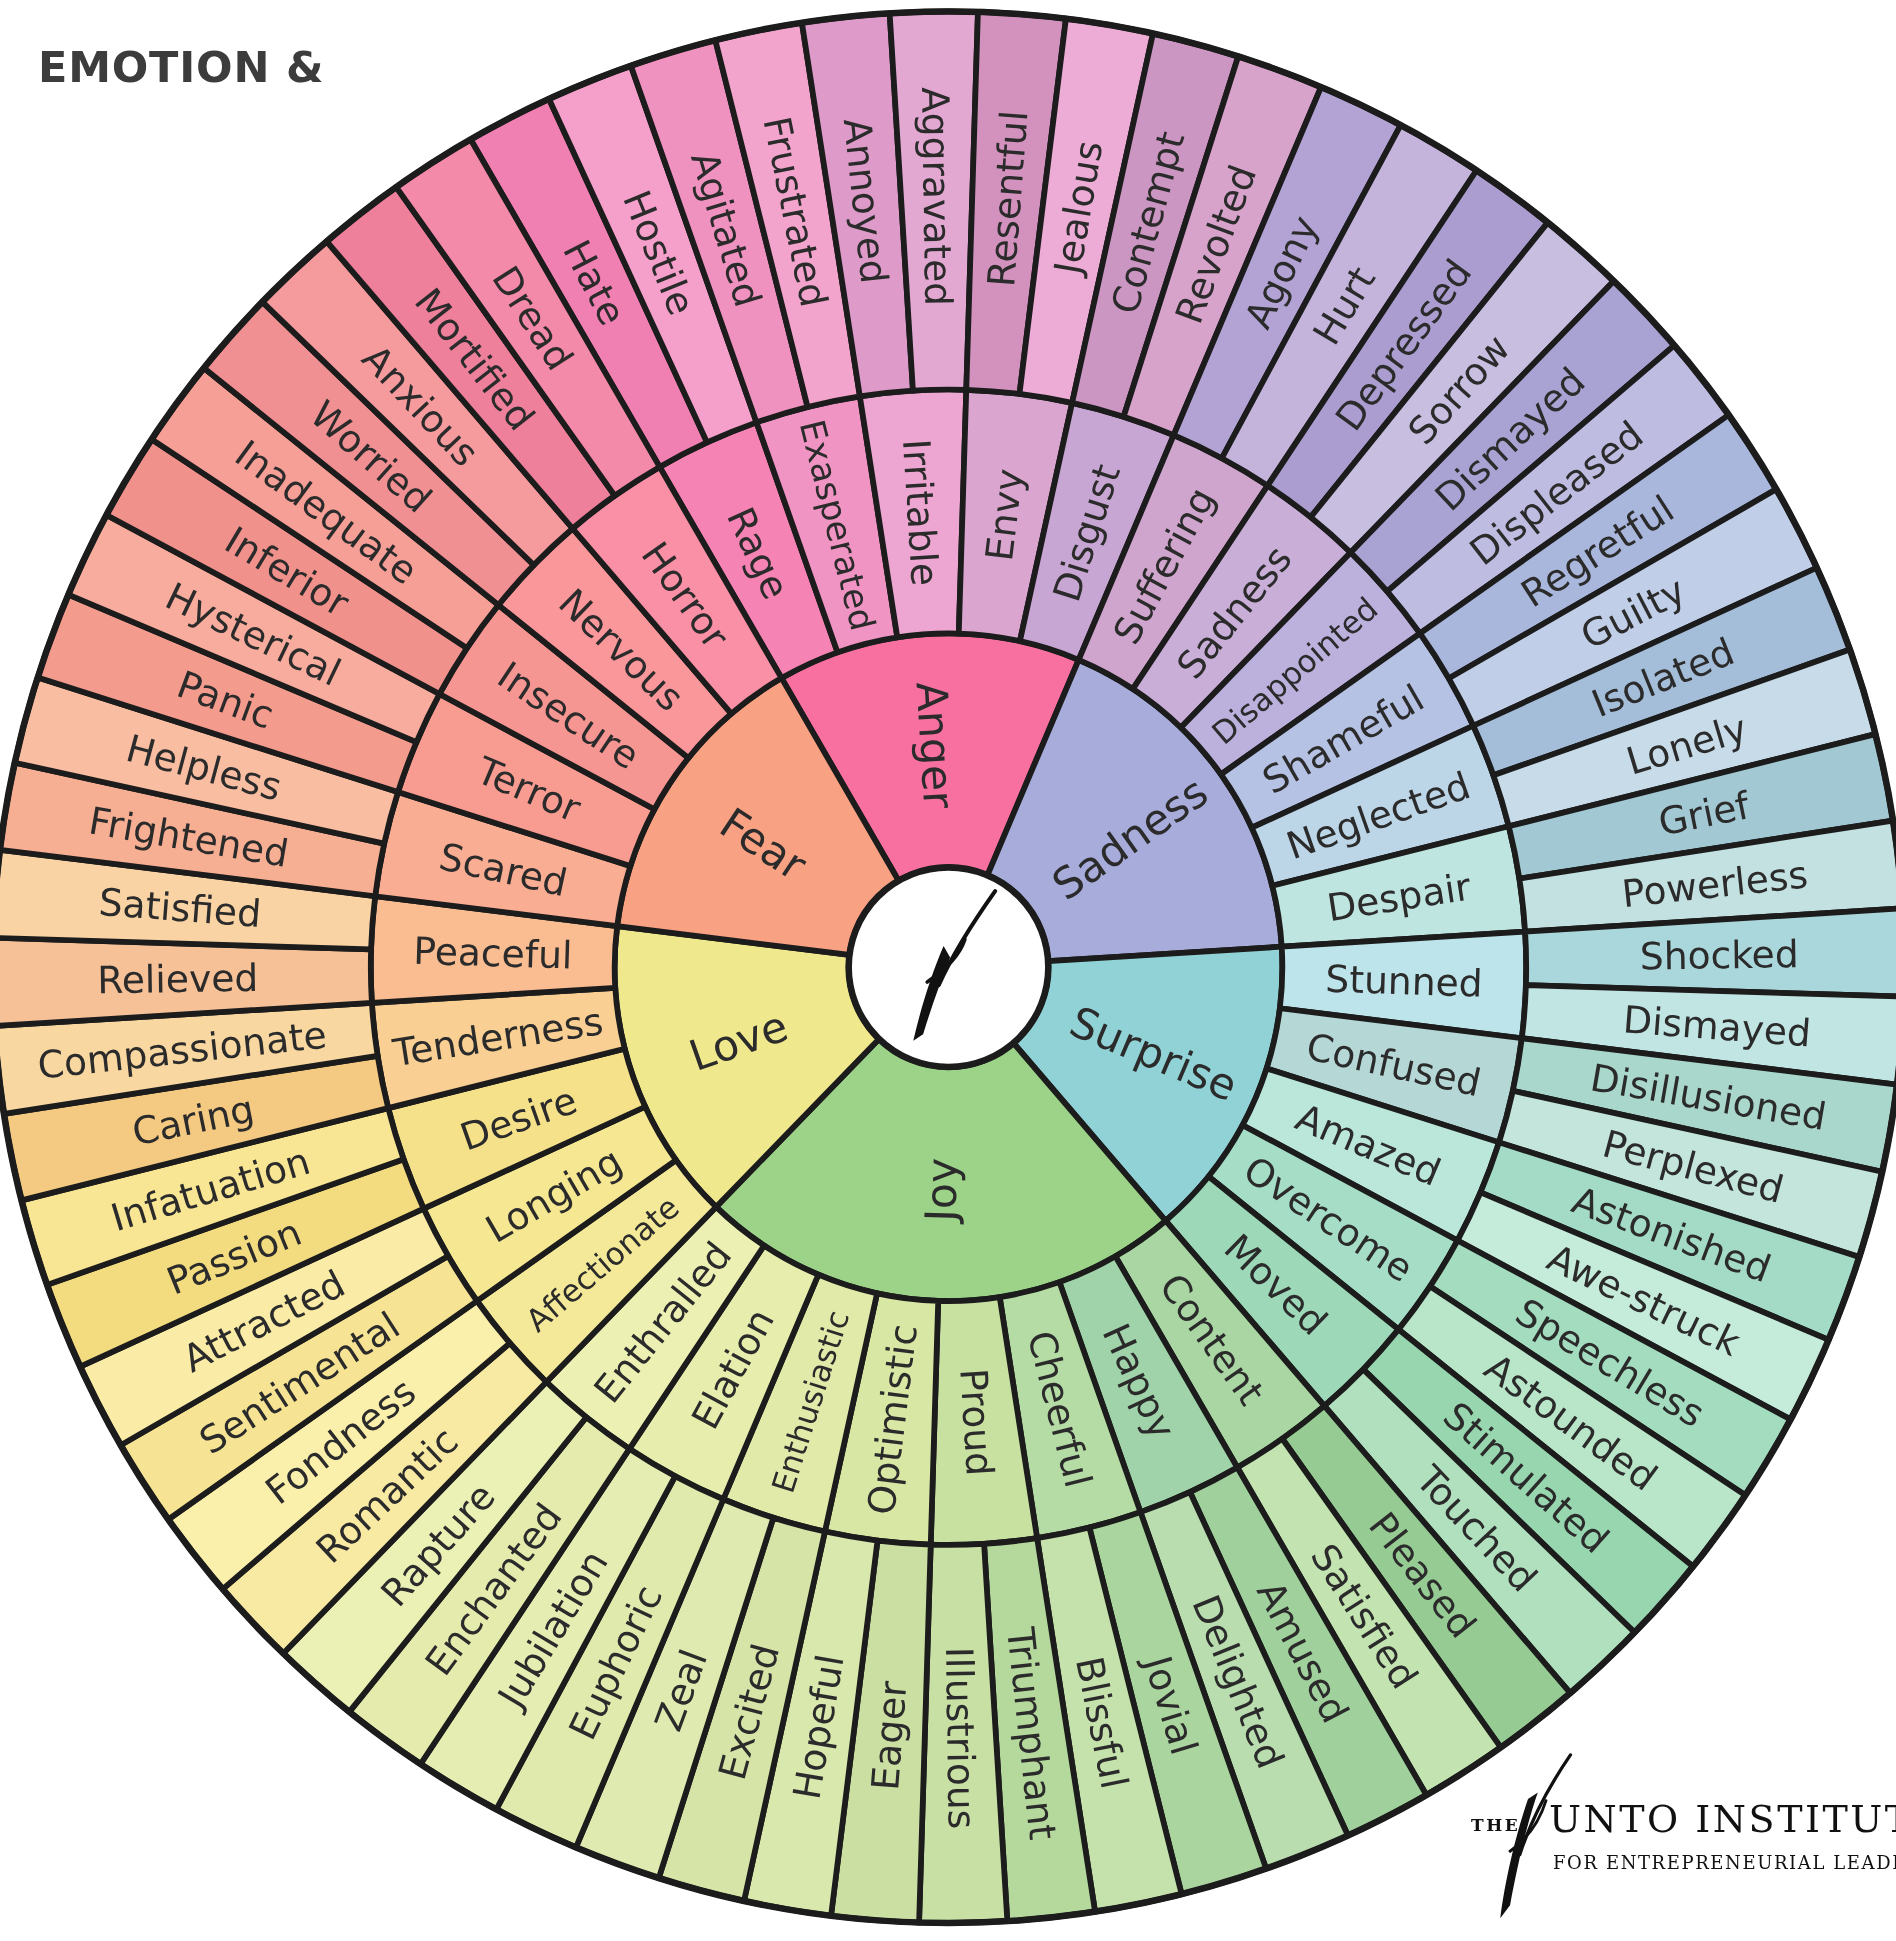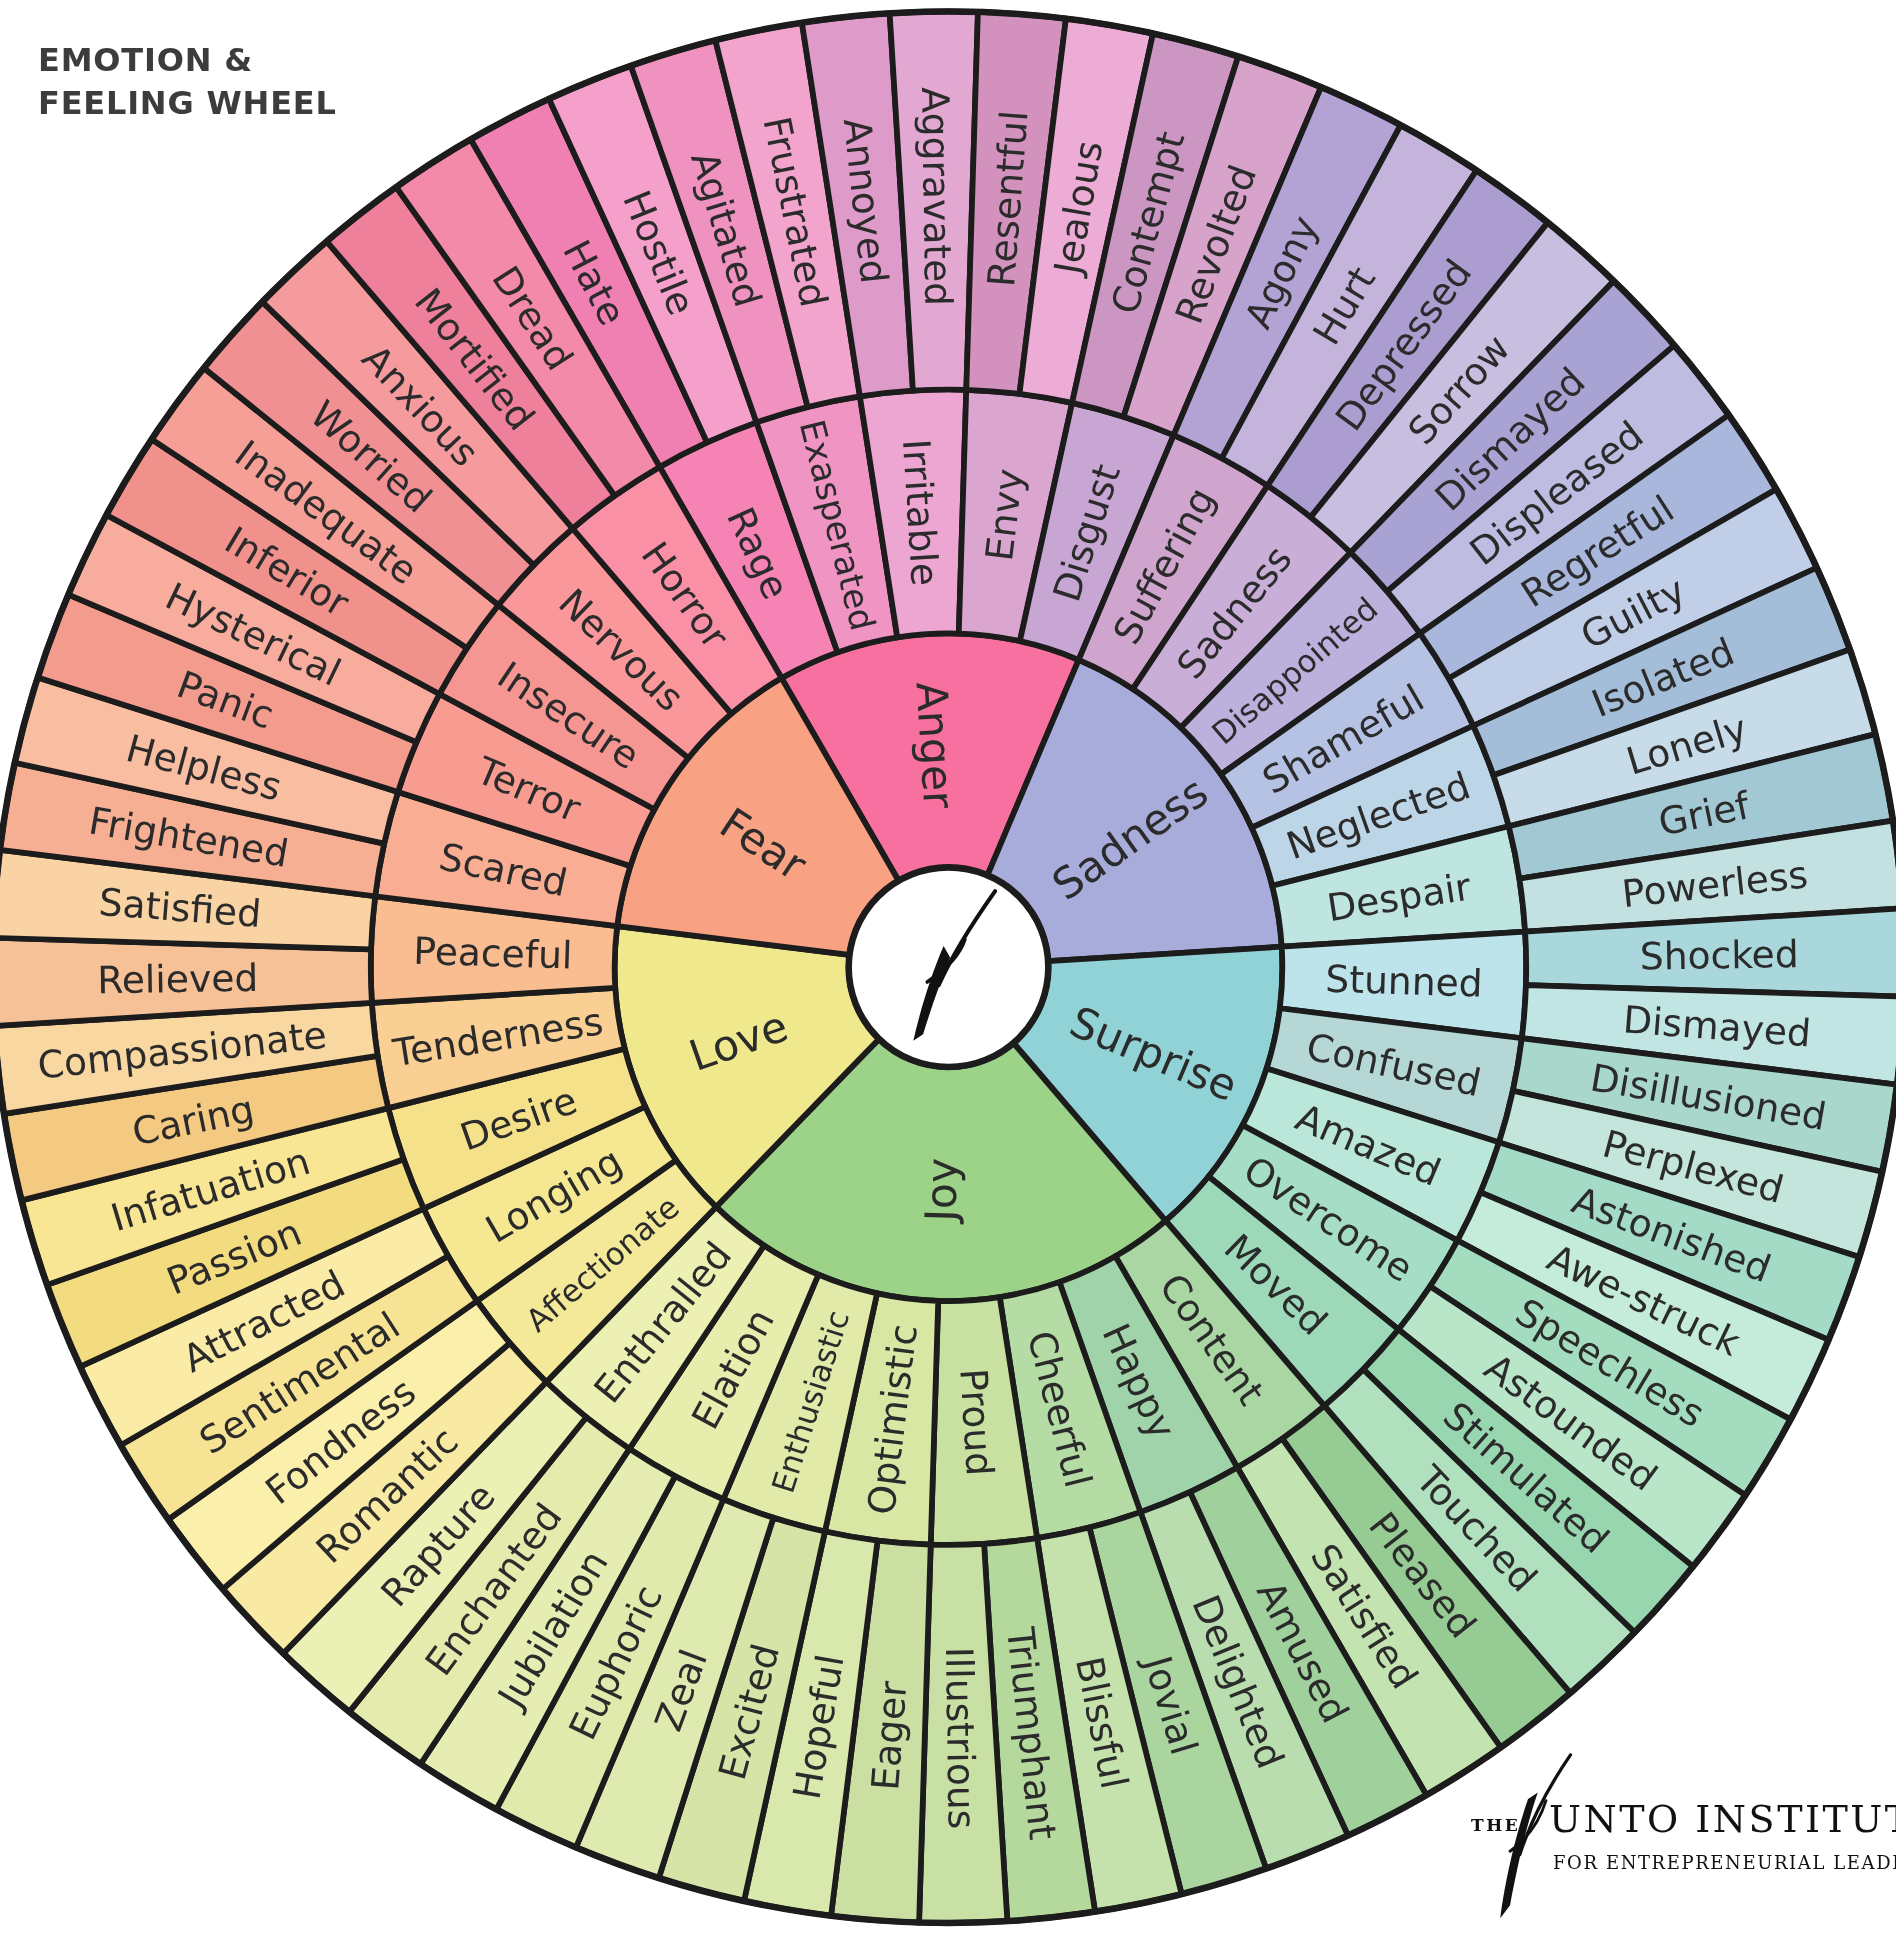--- a/index.html
+++ b/index.html
@@ -3,22 +3,22 @@
 <meta charset="utf-8">
 <style>
   html,body{margin:0;padding:0;background:#ffffff;}
   body{width:1897px;height:1941px;position:relative;overflow:hidden;
        font-family:"DejaVu Sans", sans-serif;}
   #stage{position:absolute;inset:0;}
   svg{position:absolute;left:0;top:0;}
   svg text{text-anchor:middle;dominant-baseline:central;fill:#2b2b2b;
            font-family:"DejaVu Sans", sans-serif;}
   .page-title{position:absolute;left:38px;top:39px;color:#3c3c3c;
-              font-size:32px;font-weight:600;line-height:1.34;letter-spacing:0.8px;
-              font-family:"DejaVu Sans", sans-serif;}
+              font-size:43px;font-weight:600;line-height:1.34;letter-spacing:0.8px;
+              font-family:"DejaVu Sans", sans-serif;text-align:right;}
   .footer-logo{position:absolute;left:1420px;top:1750px;width:475px;height:180px;
                color:#111;font-family:"DejaVu Serif","Liberation Serif",serif;}
   .footer-logo .the{position:absolute;left:51px;top:65px;font-size:17px;letter-spacing:2.5px;font-weight:bold;}
   .footer-logo .jswash{position:absolute;left:72px;top:0px;}
   .footer-logo .name{position:absolute;left:129px;top:47px;font-size:38px;letter-spacing:2.5px;white-space:nowrap;}
   .footer-logo .tagline{position:absolute;left:133px;top:102px;font-size:18px;letter-spacing:1.6px;white-space:nowrap;}
 </style>
 </head>
 <body>
 
@@ -248,21 +248,20 @@
         <text transform="translate(453.16 558.17) rotate(401.47)" font-size="46">Worried</text>
         <text transform="translate(513.73 495.71) rotate(406.76)" font-size="46">Anxious</text>
         <text transform="translate(837.18 727.38) rotate(414.71)" font-size="46">Horror</text>
         <text transform="translate(579.81 439.10) rotate(412.06)" font-size="46">Mortified</text>
         <text transform="translate(650.83 388.83) rotate(417.35)" font-size="46">Dread</text>
       </g>
     </svg>
 
   <div class="page-title">
     <div>EMOTION &amp;</div>
-    <div>FEELING WHEEL</div>
   </div>
 
   <div class="footer-logo">
     <span class="the">THE</span>
     <svg class="jswash" width="90" height="178" viewBox="0 0 110 218">
       <path d="M96 6 C70 44 48 84 34 128" fill="none" stroke="#111" stroke-width="4" stroke-linecap="round"></path>
       <path d="M22 124 C44 108 58 88 66 62" fill="none" stroke="#111" stroke-width="3.5" stroke-linecap="round"></path>
       <path d="M56 52 C44 86 32 136 22 190 L10 206 C16 158 30 100 44 60 Z" fill="#111"></path>
     </svg>
     <span class="name">UNTO INSTITUTE</span>

